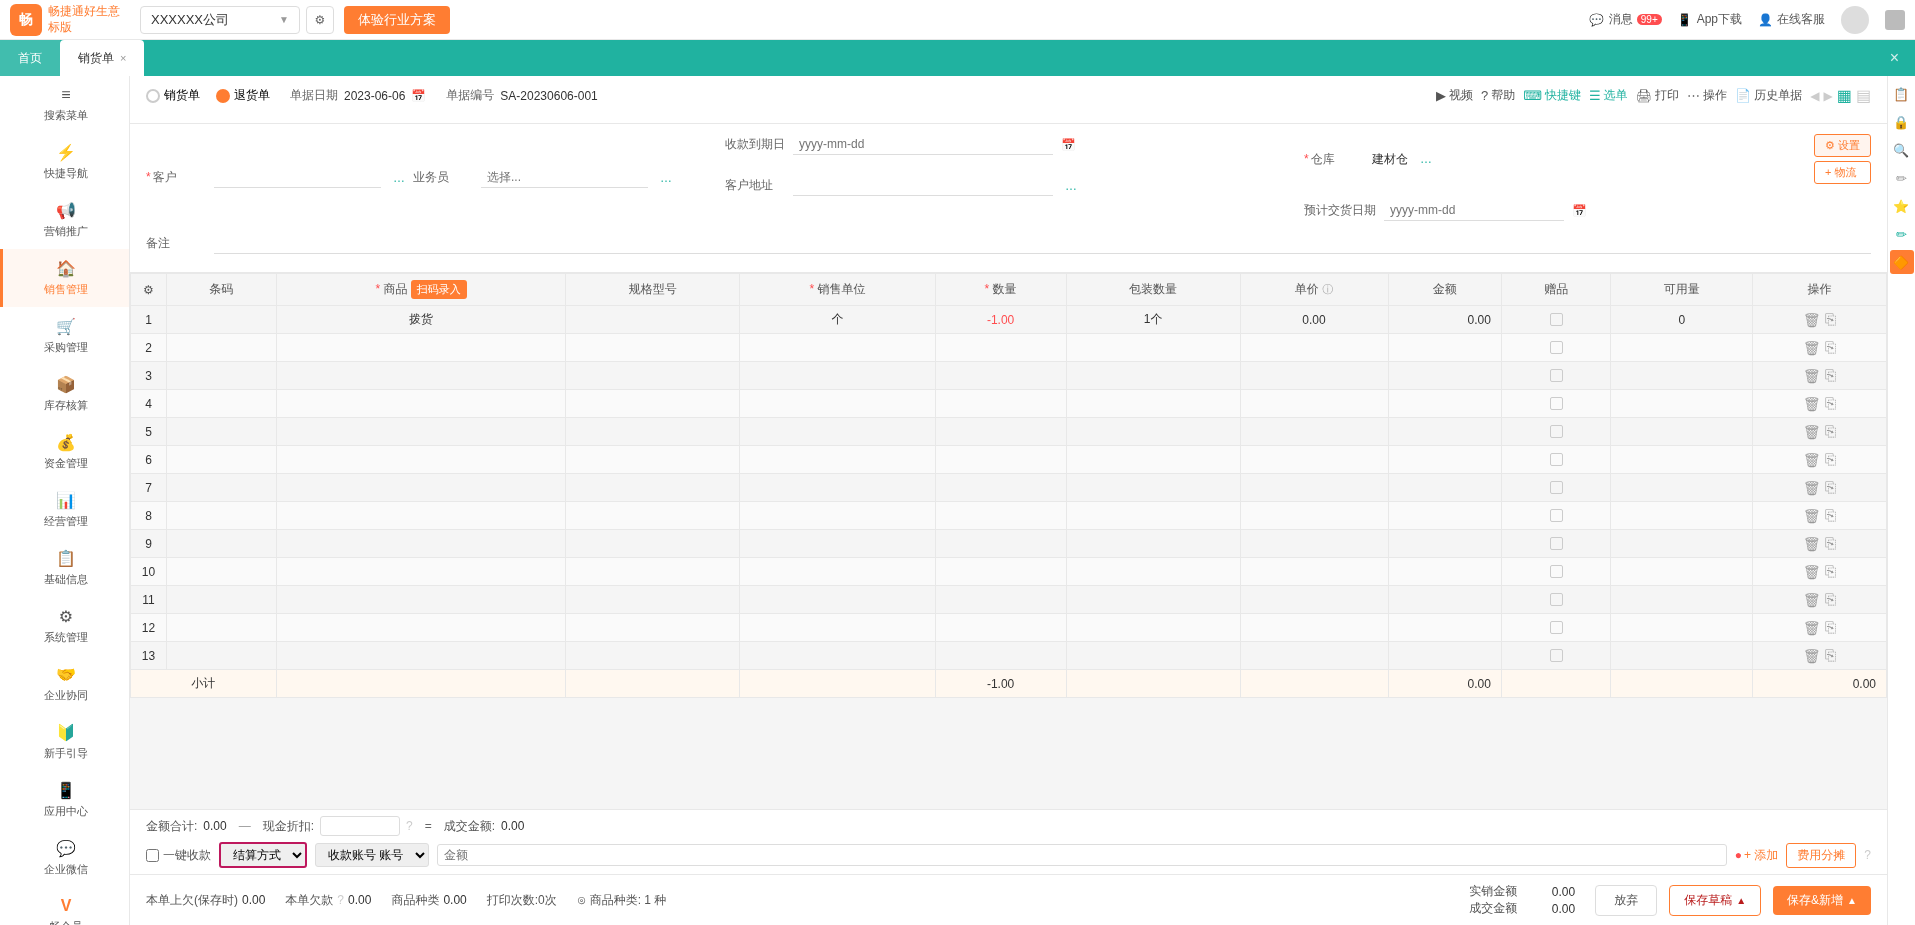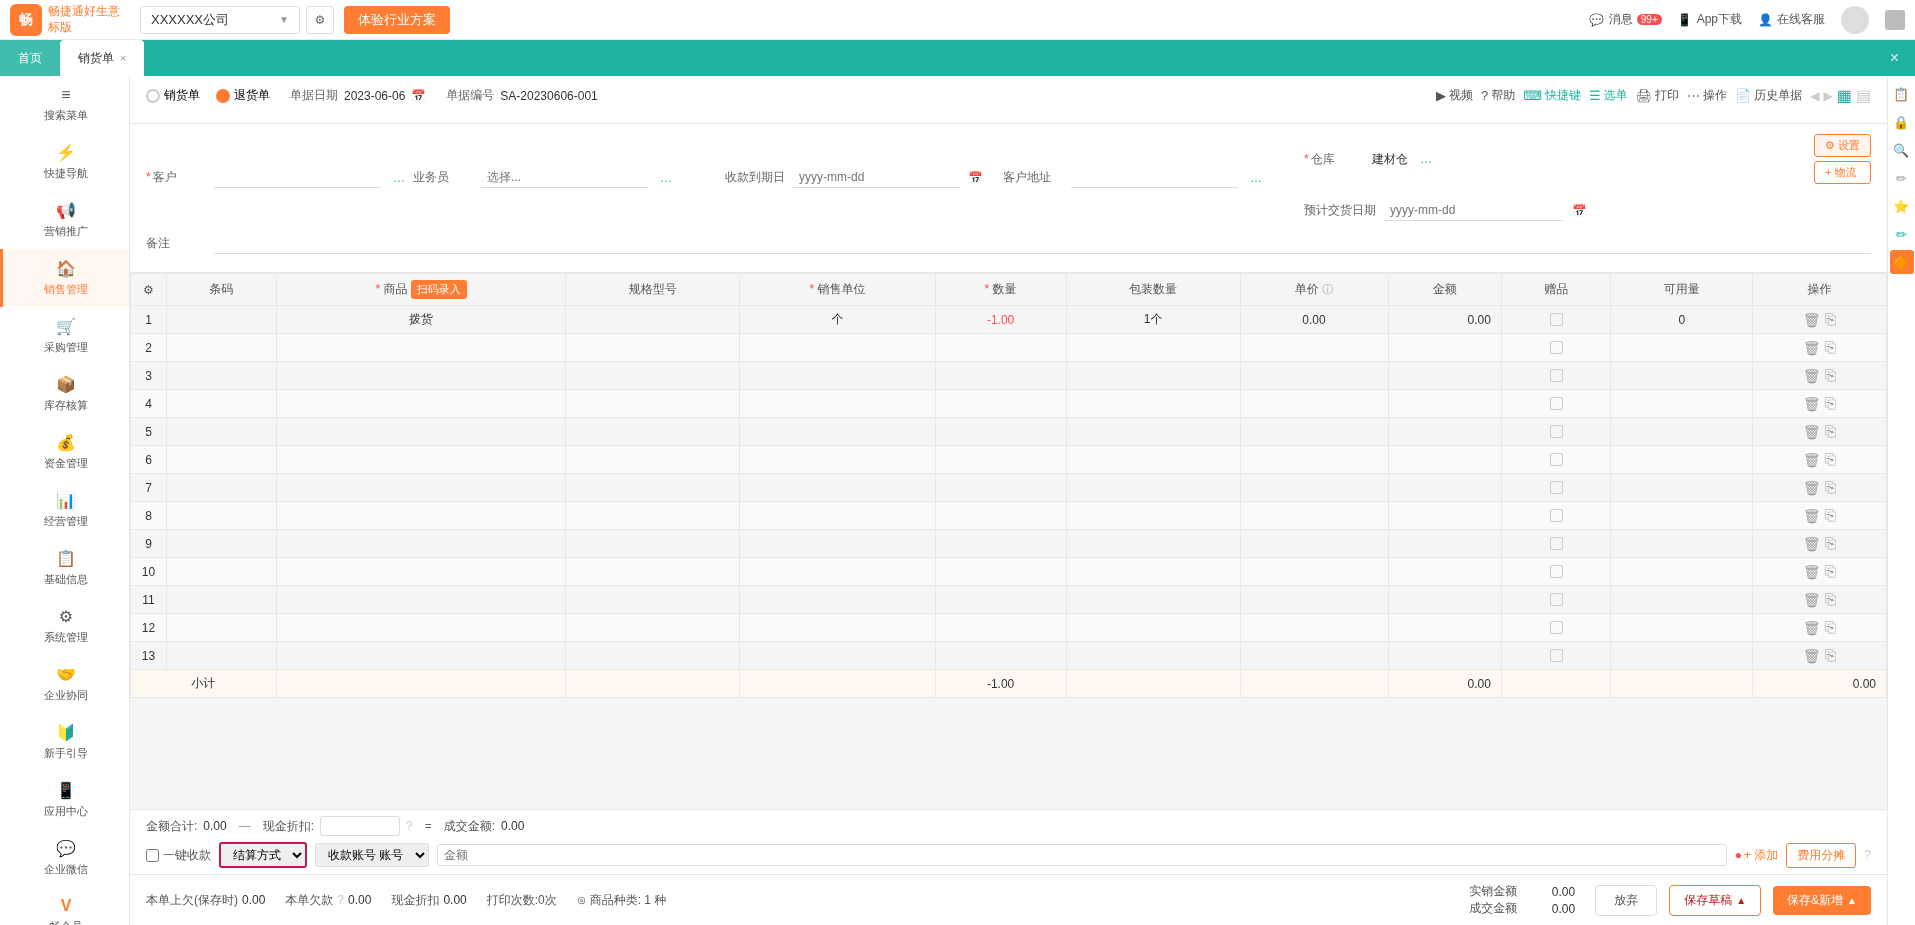--- a/index.html
+++ b/index.html
@@ -302,21 +302,21 @@
             <span class="field-label required">客户</span>
             <input class="field-input" style="flex: 1 1 0%; max-width: 300px;">
             <span class="field-dots">…</span>
           </div>
           <div class="field-row">
             <span class="field-label">业务员</span>
             <input class="field-input" placeholder="选择..." style="flex: 1 1 0%; max-width: 300px;">
             <span class="field-dots">…</span>
           </div>
         </div>
-        <div style="flex:1; display:flex; gap:20px;">
+        <div style="flex:1; display:flex; flex-direction:column; gap:12px;">
           <div class="field-row">
             <span class="field-label">收款到期日</span>
             <input class="field-input" placeholder="yyyy-mm-dd" style="flex: 1 1 0%; max-width: 260px;">
             <span class="field-calendar">📅</span>
           </div>
           <div class="field-row">
             <span class="field-label">客户地址</span>
             <input class="field-input" style="flex: 1 1 0%; max-width: 260px;">
             <span class="field-dots">…</span>
           </div>
@@ -725,21 +725,21 @@
         <div class="footer-stat">
           <span>本单上欠(保存时)</span>
           <span class="footer-stat-val">0.00</span>
         </div>
         <div class="footer-stat">
           <span>本单欠款</span>
           <span class="help-icon">?</span>
           <span class="footer-stat-val">0.00</span>
         </div>
         <div class="footer-stat">
-          <span>现金折扣</span>
+          <span>商品种类</span>
           <span class="footer-stat-val">0.00</span>
         </div>
         <div class="footer-stat">
           <span>打印次数:0次</span>
         </div>
         <div class="footer-stat">
           <span>⊙ 商品种类: 1 种</span>
         </div>
       </div>
       <div class="footer-right">

